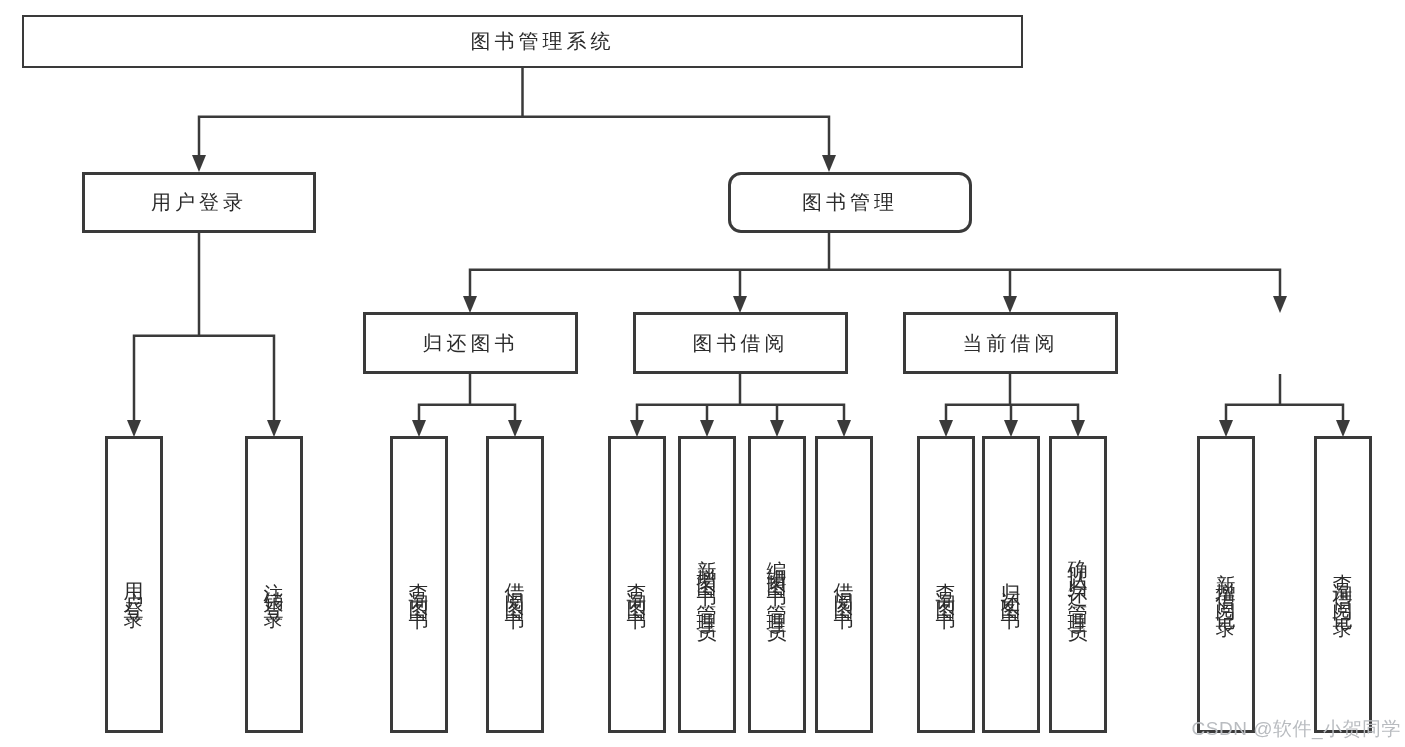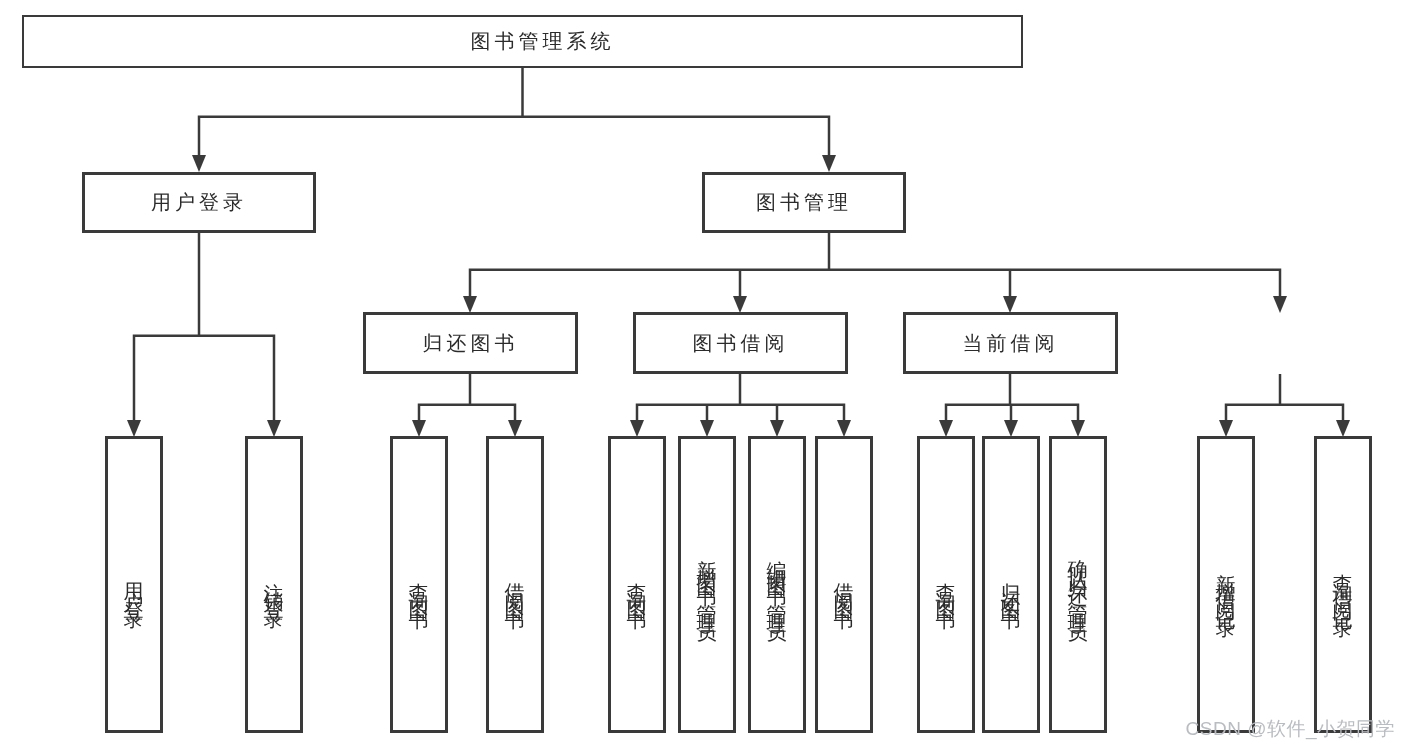--- a/index.html
+++ b/index.html
@@ -62,21 +62,21 @@
   }
   .vtext {
     writing-mode: vertical-rl;
     text-orientation: mixed;
     letter-spacing: 9px;
     line-height: 1;
     font-size: 20px;
   }
   .watermark {
     position: absolute;
-    right: 10px;
+    right: 4px;
     bottom: 5px;
     font-size: 19px;
     letter-spacing: 0.5px;
     color: var(--color-watermark);
     background: transparent;
   }
 </style>
 </head>
 <body>
 
@@ -140,21 +140,21 @@
     <line x1="1224.75" y1="404.75" x2="1344.25" y2="404.75"></line>
     <line x1="1226" y1="406" x2="1226" y2="425"></line>
     <polygon points="1219,420 1233,420 1226,437"></polygon>
     <line x1="1343" y1="406" x2="1343" y2="425"></line>
     <polygon points="1336,420 1350,420 1343,437"></polygon>
   </svg>
 
   <div class="box root">图书管理系统</div>
 
   <div class="box lvl2" style="left:82px; width:234px;">用户登录</div>
-  <div class="box lvl2" style="left:702px; width:204px;">图书管理</div>
+  <div class="box lvl2" style="left:728px; width:244px;border-radius:13px;">图书管理</div>
 
   <div class="box lvl3" style="left:363px;">归还图书</div>
   <div class="box lvl3" style="left:903px;">当前借阅</div>
   <div class="box lvl3" style="left:633px;">图书借阅</div>
 
   <div class="box leaf" style="left:105px;">
     <span class="vtext">用户登录</span>
   </div>
   <div class="box leaf" style="left:245px;">
     <span class="vtext">注销登录</span>

